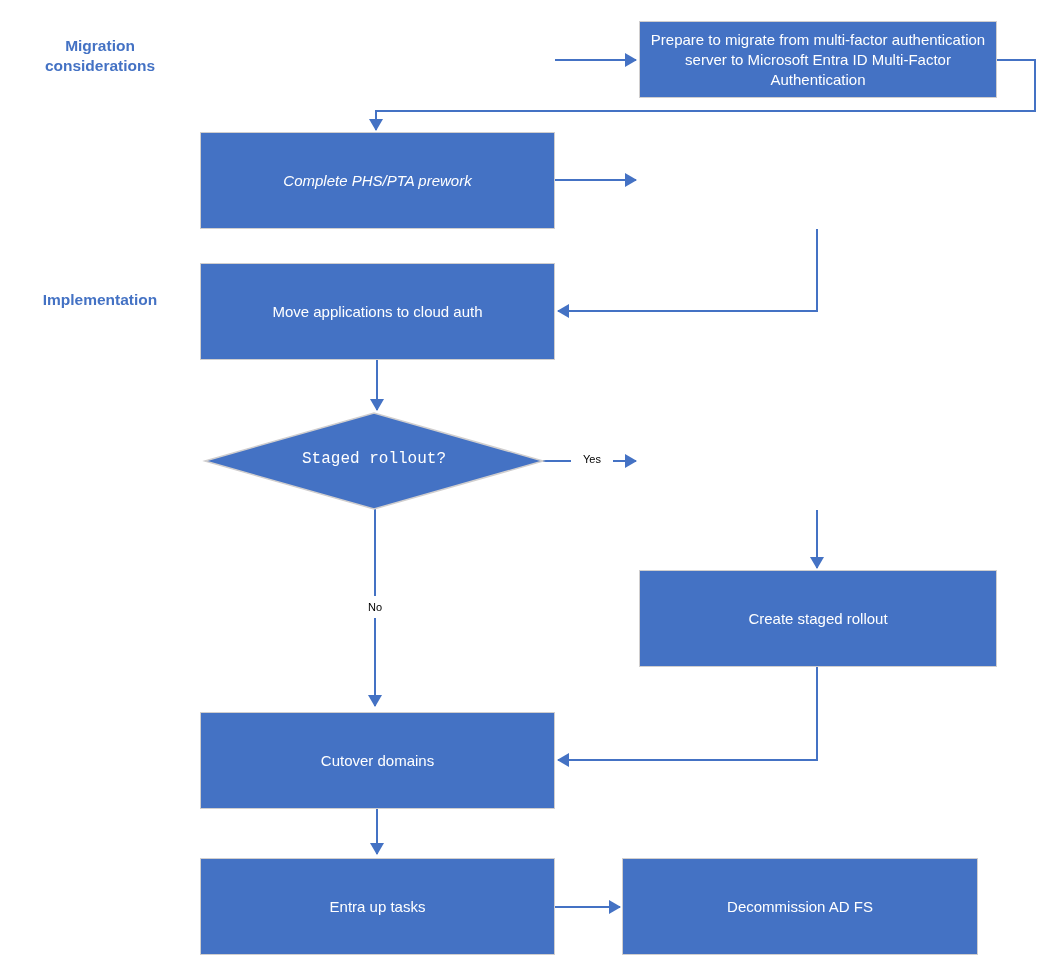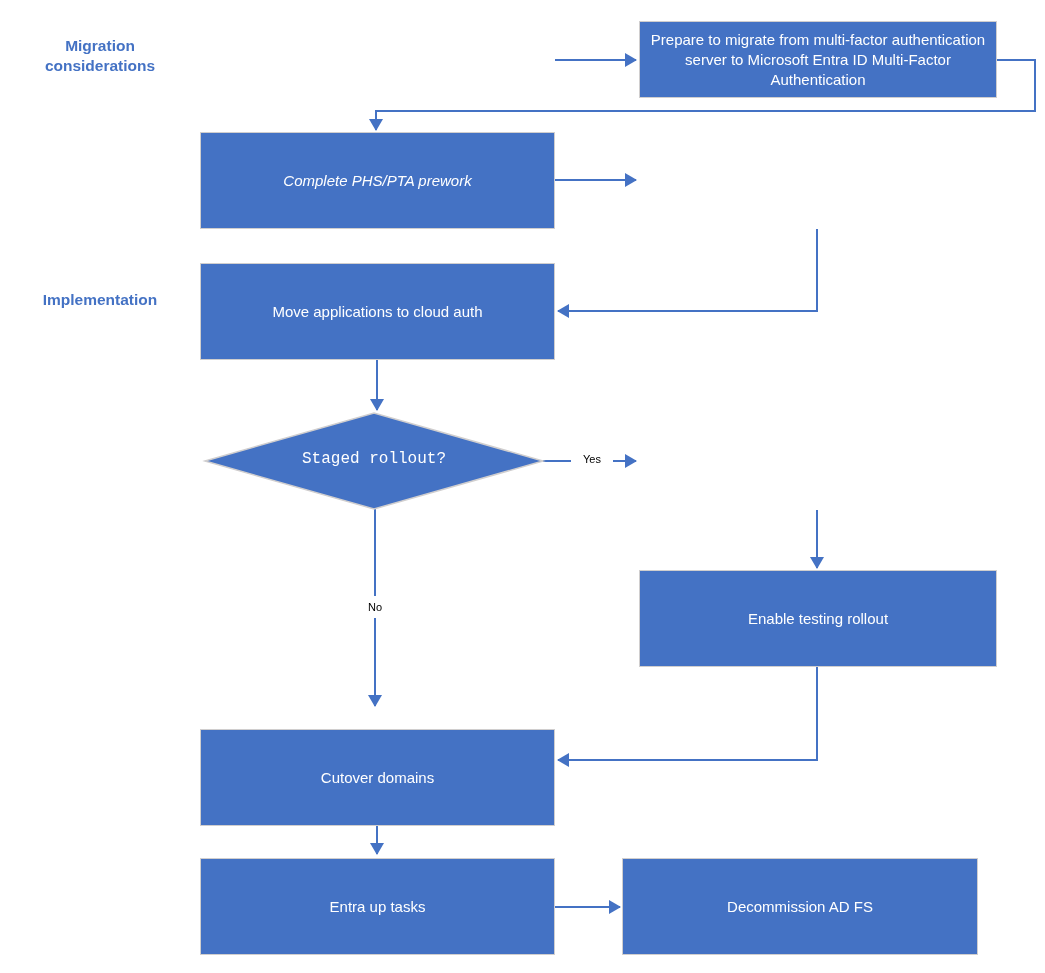--- a/index.html
+++ b/index.html
@@ -68,22 +68,22 @@
     <polygon class="diamond" points="205,461 374,413 543,461 374,509"></polygon>
   </svg>
 
   <div class="row-label" style="top:36px;">Migration
 considerations</div>
   <div class="row-label" style="top:290px;">Implementation</div>
 
   <div class="node" style="left:639px;top:21px;width:358px;height:77px;">Prepare to migrate from multi-factor authentication server to Microsoft Entra ID Multi-Factor Authentication</div>
   <div class="node" style="left:200px;top:132px;width:355px;height:97px;font-style:italic;">Complete PHS/PTA prework</div>
   <div class="node" style="left:200px;top:263px;width:355px;height:97px;">Move applications to cloud auth</div>
-  <div class="node" style="left:639px;top:570px;width:358px;height:97px;">Enable testing rollout</div>
-  <div class="node" style="left:200px;top:712px;width:355px;height:97px;margin-top:17px;">Cutover domains</div>
+  <div class="node" style="left:639px;top:570px;width:358px;height:97px;">Create staged rollout</div>
+  <div class="node" style="left:200px;top:712px;width:355px;height:97px;">Cutover domains</div>
   <div class="node" style="left:200px;top:858px;width:355px;height:97px;">Entra up tasks</div>
   <div class="node" style="left:622px;top:858px;width:356px;height:97px;">Decommission AD FS</div>
 
   <div class="decision-label" style="left:254px;top:450px;width:240px;">Staged rollout?</div>
 
   <div class="edge-label" style="left:571px;top:448px;width:42px;height:22px;">Yes</div>
   <div class="edge-label" style="left:358px;top:596px;width:34px;height:22px;">No</div>
 
 </div>
 

